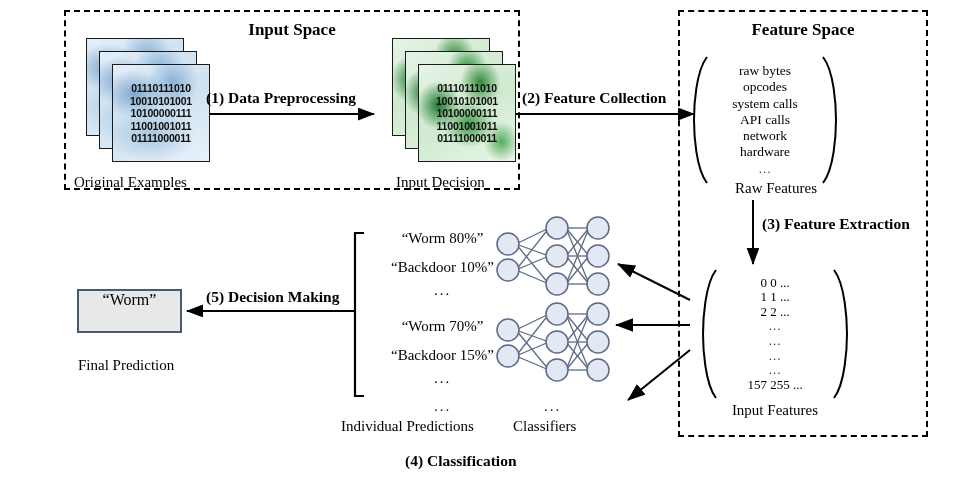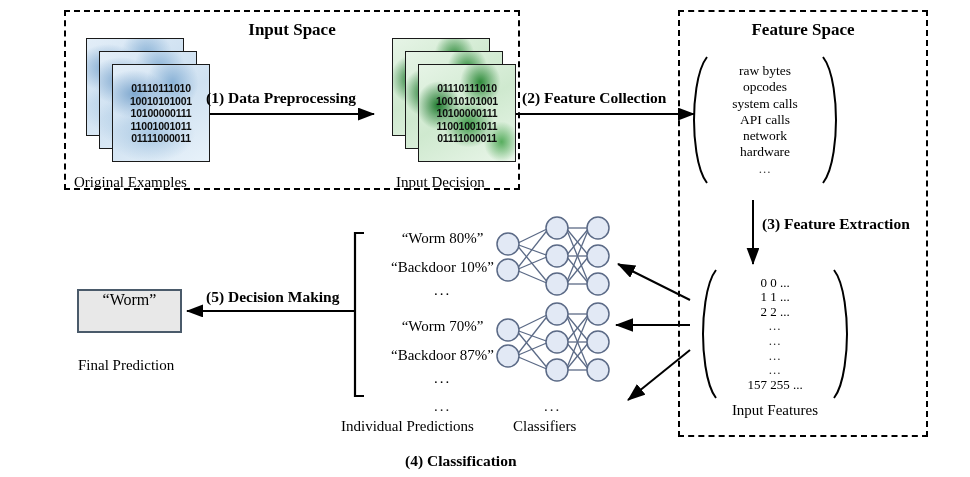--- a/index.html
+++ b/index.html
@@ -208,20 +208,21 @@
     <div class="listtext">
       <div>raw bytes</div>
       <div>opcodes</div>
       <div>system calls</div>
       <div>API calls</div>
       <div>network</div>
       <div>hardware</div>
       <div class="dots">...</div>
     </div>
   </div>
+  <div class="abs caption" style="left:702px;top:180px;width:148px;text-align:center;">Raw Features</div>
 
   <div class="abs steplabel" style="left:762px;top:215px;">(3) Feature  Extraction</div>
 
   <div class="parenbox" style="left:700px;top:268px;width:150px;height:132px;">
     <div class="paren" style="left:0;">
       <svg viewBox="0 0 18 132" preserveAspectRatio="none">
         <path d="M16,2 C5,16 3,52 3,66 C3,80 5,116 16,130" fill="none" stroke="#000" stroke-width="2"></path>
       </svg>
     </div>
     <div class="paren" style="right:0;">
@@ -243,21 +244,21 @@
   <div class="abs caption" style="left:700px;top:402px;width:150px;text-align:center;">Input Features</div>
 
   <div class="predlist" style="left:375px;top:230px;width:135px;">
     <div class="row" style="margin-bottom:12px;">“Worm 80%”</div>
     <div class="row" style="margin-bottom:6px;">“Backdoor 10%”</div>
     <div class="dots">...</div>
   </div>
 
   <div class="predlist" style="left:375px;top:318px;width:135px;">
     <div class="row" style="margin-bottom:12px;">“Worm 70%”</div>
-    <div class="row" style="margin-bottom:6px;">“Backdoor 87%”</div>
+    <div class="row" style="margin-bottom:6px;">“Backdoor 15%”</div>
     <div class="dots">...</div>
   </div>
 
   <div class="ellipsis" style="left:375px;top:398px;width:135px;text-align:center;">...</div>
   <div class="ellipsis" style="left:505px;top:398px;width:95px;text-align:center;">...</div>
 
   <div class="abs caption" style="left:341px;top:418px;">Individual Predictions</div>
   <div class="abs caption" style="left:513px;top:418px;">Classifiers</div>
 
   <div class="abs steplabel" style="left:405px;top:452px;">(4) Classification</div>

